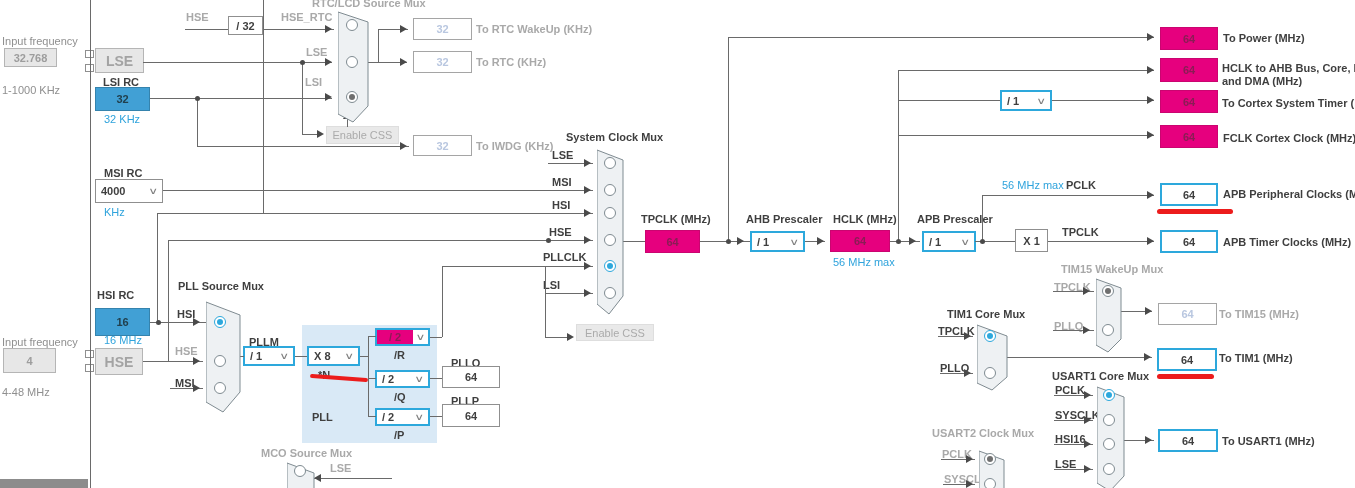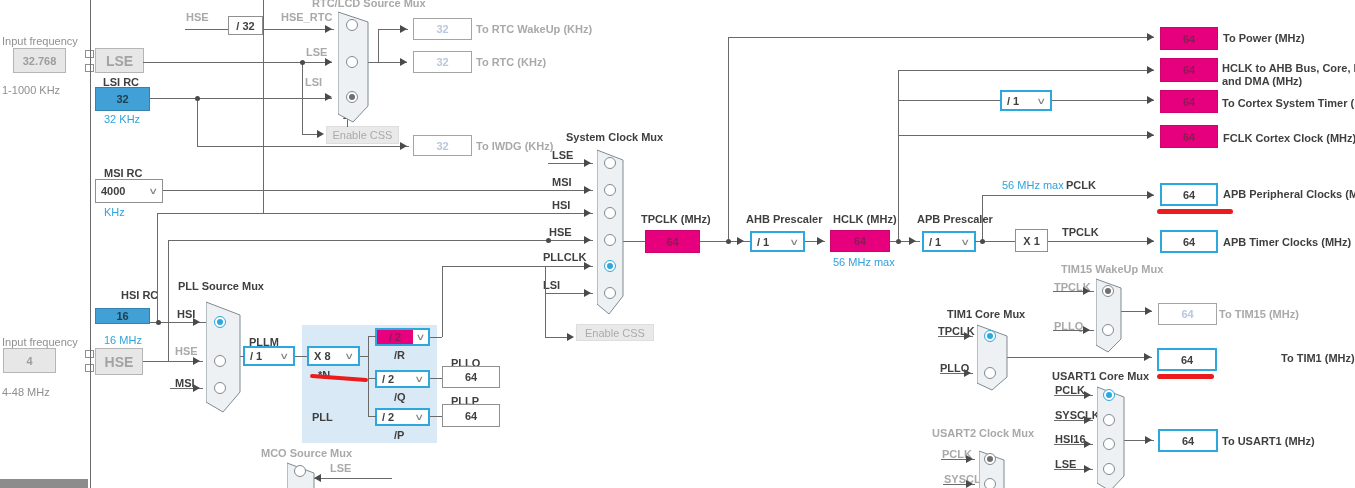--- a/index.html
+++ b/index.html
@@ -44,40 +44,40 @@
   .panel{position:absolute;background:#d9e9f6;}
   .redmark{position:absolute;background:#ec1c1c;border-radius:3px;}
   .muxsvg{position:absolute;}
 </style>
 </head>
 <body>
 
 <div id="canvas">
 
   <div class="lblq" style="left:2px;top:35px">Input frequency</div>
-  <div class="bx srcgray" style="left:13px;top:48px;width:53px;height:25px">32.768</div>
+  <div class="bx srcgray" style="left:4px;top:48px;width:53px;height:19px">32.768</div>
   <div class="lblq" style="left:2px;top:84px">1-1000 KHz</div>
 
   <div class="bx srcgray big" style="left:95px;top:48px;width:49px;height:25px">LSE</div>
   <div class="conn" style="left:85px;top:50px"></div>
   <div class="conn" style="left:85px;top:64px"></div>
 
   <div class="lbl" style="left:103px;top:76px">LSI RC</div>
   <div class="bx srcblue" style="left:95px;top:87px;width:55px;height:24px">32</div>
   <div class="bnote" style="left:104px;top:113px">32 KHz</div>
 
   <div class="lbl" style="left:104px;top:167px">MSI RC</div>
   <div class="dd ddg" style="left:95px;top:179px;width:68px;height:24px">
     <span>4000</span>
     <span class="chev">∨</span>
   </div>
   <div class="bnote" style="left:104px;top:206px">KHz</div>
 
-  <div class="lbl" style="left:121px;top:289px">HSI RC</div>
-  <div class="bx srcblue" style="left:95px;top:308px;width:55px;height:16px">16</div>
+  <div class="lbl" style="left:97px;top:289px">HSI RC</div>
+  <div class="bx srcblue" style="left:95px;top:308px;width:55px;height:28px">16</div>
   <div class="bnote" style="left:104px;top:334px">16 MHz</div>
 
   <div class="lblq" style="left:2px;top:336px">Input frequency</div>
   <div class="bx srcgray" style="left:3px;top:348px;width:53px;height:25px">4</div>
   <div class="lblq" style="left:2px;top:386px">4-48 MHz</div>
 
   <div class="bx srcgray big" style="left:95px;top:348px;width:48px;height:27px">HSE</div>
   <div class="conn" style="left:85px;top:350px"></div>
   <div class="conn" style="left:85px;top:364px"></div>
 
@@ -200,21 +200,21 @@
   <div class="titleg" style="left:1061px;top:263px">TIM15 WakeUp Mux</div>
   <div class="lblg" style="left:1054px;top:281px">TPCLK</div>
   <div class="lblg" style="left:1054px;top:320px">PLLQ</div>
   <div class="bx graybox" style="left:1158px;top:303px;width:59px;height:22px">64</div>
   <div class="lblg" style="left:1219px;top:308px">To TIM15 (MHz)</div>
 
   <div class="title" style="left:947px;top:308px">TIM1 Core Mux</div>
   <div class="lbl" style="left:938px;top:325px">TPCLK</div>
   <div class="lbl" style="left:940px;top:362px">PLLQ</div>
   <div class="bx bluebox" style="left:1157px;top:348px;width:60px;height:23px">64</div>
-  <div class="lbl" style="left:1281px;top:352px">To TIM1 (MHz)</div>
+  <div class="lbl" style="left:1219px;top:352px">To TIM1 (MHz)</div>
   <div class="redmark" style="left:1157px;top:374px;width:57px;height:5px"></div>
 
   <div class="title" style="left:1052px;top:370px">USART1 Core Mux</div>
   <div class="lbl" style="left:1055px;top:384px">PCLK</div>
   <div class="lbl" style="left:1055px;top:409px">SYSCLK</div>
   <div class="lbl" style="left:1055px;top:433px">HSI16</div>
   <div class="lbl" style="left:1055px;top:458px">LSE</div>
   <div class="bx bluebox" style="left:1158px;top:429px;width:60px;height:23px">64</div>
   <div class="lbl" style="left:1222px;top:435px">To USART1 (MHz)</div>
 

